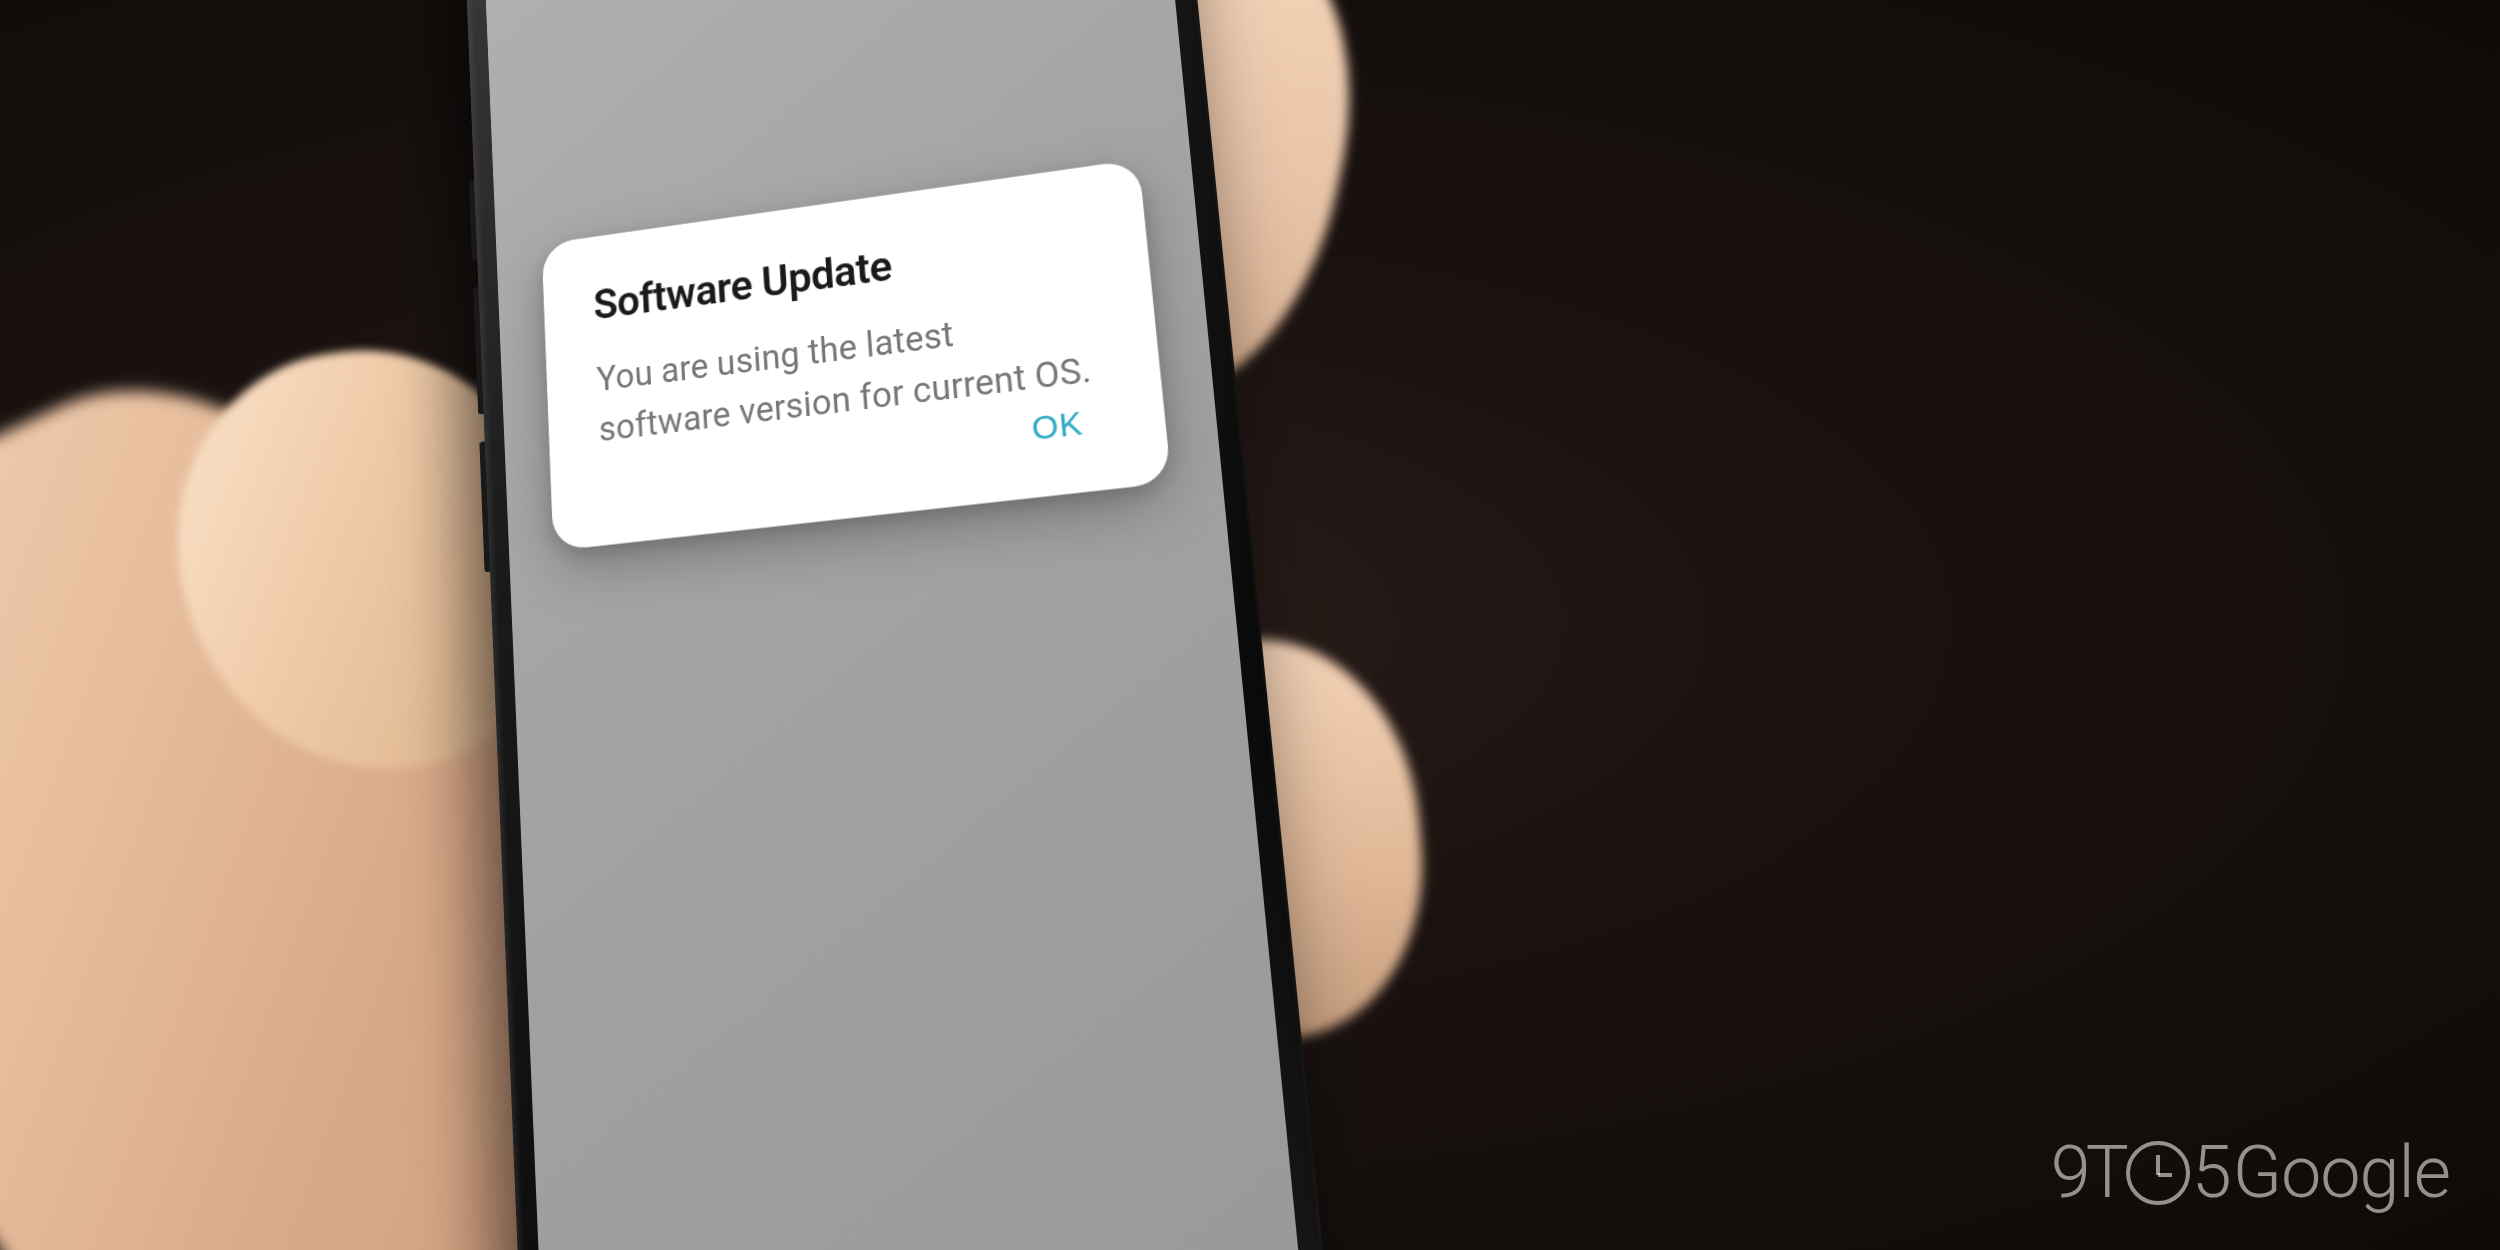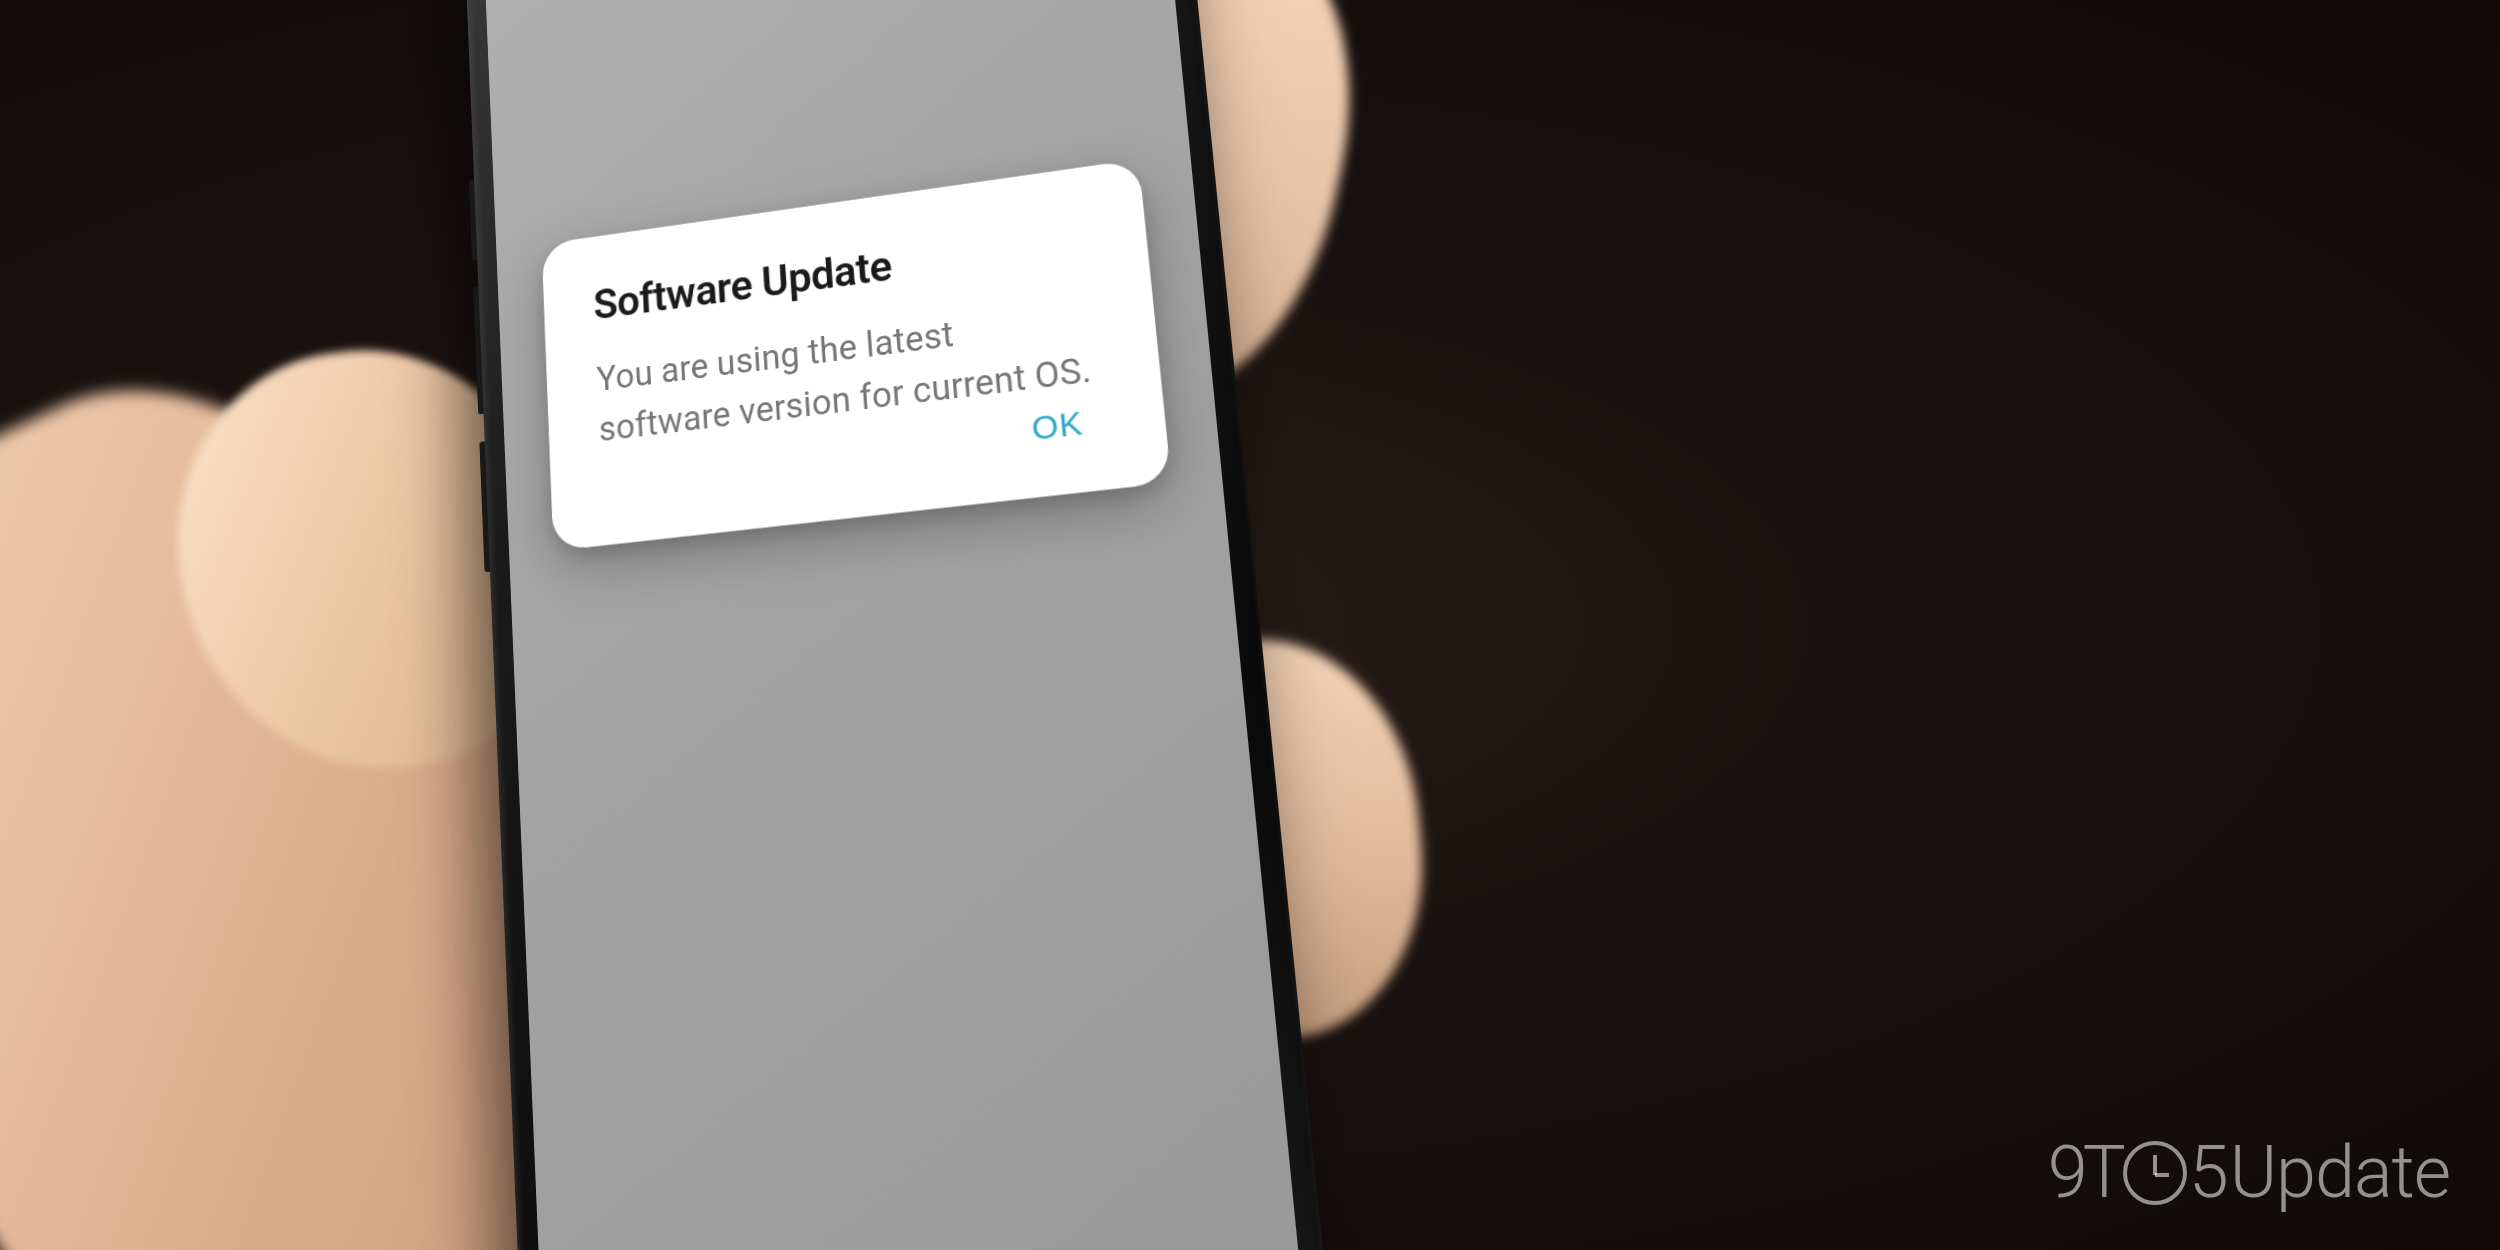--- a/index.html
+++ b/index.html
@@ -310,16 +310,16 @@
         </div>
       </div>
     </div>
   </div>
 
   <div class="watermark">
     <span class="watermark-9">9</span>
     <span class="watermark-t">T</span>
     <span class="watermark-clock"></span>
     <span class="watermark-5">5</span>
-    <span class="watermark-google">Update</span>
+    <span class="watermark-google">Google</span>
   </div>
 
 </div>
 
 </body></html>

